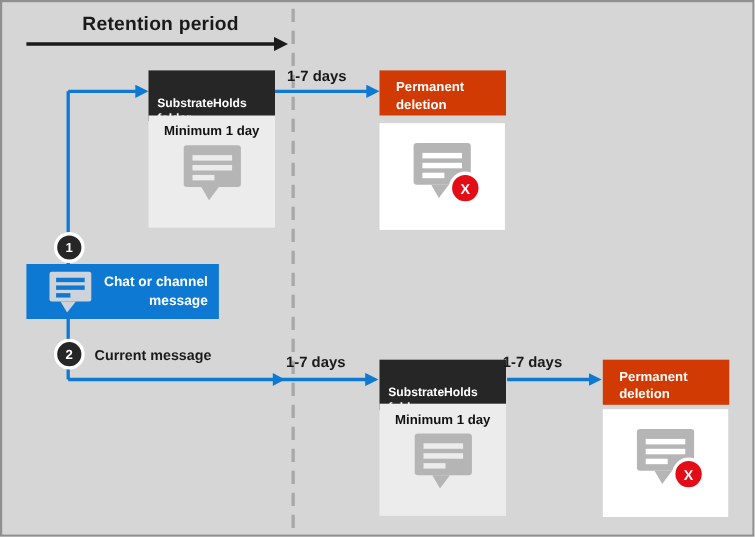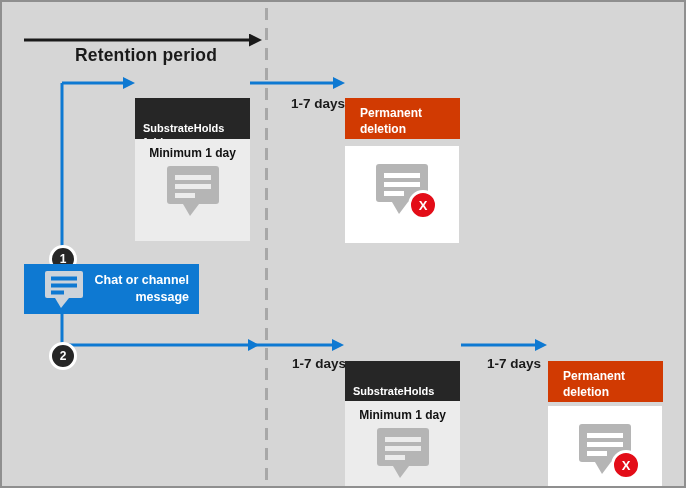--- a/index.html
+++ b/index.html
@@ -19,40 +19,40 @@
   .stage{
     position:relative;
     width:686px;height:488px;
     box-sizing:border-box;
     background:var(--bg);
     border:2px solid #8f8f8f;
     font-family:"Liberation Sans",sans-serif;
     overflow:hidden;
     color:var(--ink);
   }
-  .abs{position:absolute;margin-top:34px;}
+  .abs{position:absolute;}
   .connectors{position:absolute;left:0;top:0;width:686px;height:488px;pointer-events:none;}
   .title{
     left:30px;top:9px;width:228px;
     text-align:center;font-size:17.5px;font-weight:700;letter-spacing:.2px;
   }
   .dark-box{
     background:var(--dark);color:#fff;
     font-size:11px;line-height:1.3;font-weight:600;
     padding:23px 8px;box-sizing:border-box;
   }
   .orange-box{
     background:var(--orange);color:#fff;
     font-size:12px;line-height:1.35;font-weight:600;
     padding:7px 15px;box-sizing:border-box;
   }
   .light-box{background:var(--panel-light);box-sizing:border-box;text-align:center;}
   .white-box{background:var(--panel-white);box-sizing:border-box;}
   .duration{font-size:12px;font-weight:600;color:#111;margin-top:7px;}
-  .flow-label{font-size:13.5px;font-weight:600;text-align:right;white-space:nowrap;}
+  .flow-label{font-size:13.5px;font-weight:600;text-align:left;white-space:nowrap;}
   .step-label{font-size:13px;font-weight:600;white-space:nowrap;}
   .num-circle{
     width:28px;height:28px;border-radius:50%;
     background:var(--dark);border:3px solid #fff;box-sizing:border-box;
     color:#fff;font-size:12px;font-weight:700;
     display:flex;align-items:center;justify-content:center;
   }
   .blue-box{
     background:var(--blue);color:#fff;
     display:flex;align-items:center;box-sizing:border-box;
@@ -124,34 +124,35 @@
         <rect x="10" y="11" width="36" height="5" fill="#ffffff"></rect>
         <rect x="10" y="20" width="36" height="5" fill="#ffffff"></rect>
         <rect x="10" y="29" width="20" height="5" fill="#ffffff"></rect>
       </svg>
       <span class="x-badge">X</span>
     </span>
   </div>
 
   <div class="abs num-circle" style="left:47px;top:209px;">1</div>
 
-  <div class="abs blue-box" style="left:22px;top:228px;width:175px;height:50px;">
+  <div class="abs blue-box" style="left:22px;top:238px;width:175px;height:50px;">
     <span style="margin-left:20px;display:block;line-height:0;">
       <svg width="40" height="38" viewBox="0 0 40 38" xmlns="http://www.w3.org/2000/svg">
         <rect x="1" y="1" width="38" height="27" rx="2" fill="#ccd3da"></rect>
         <polygon points="11,28 25,28 17,38" fill="#ccd3da"></polygon>
         <rect x="7" y="6.5" width="26" height="4" fill="#0e79d2"></rect>
         <rect x="7" y="13.5" width="26" height="4" fill="#0e79d2"></rect>
         <rect x="7" y="20.5" width="13" height="4" fill="#0e79d2"></rect>
       </svg>
     </span>
     <span class="txt">Chat or channel message</span>
   </div>
 
   <div class="abs num-circle" style="left:47px;top:306px;">2</div>
+  <div class="abs step-label" style="left:84px;top:313px;">Current message</div>
 
   <div class="abs flow-label" style="left:258px;top:320px;width:86px;">1-7 days</div>
 
   <div class="abs dark-box" style="left:343px;top:325px;width:115px;height:37px;">SubstrateHolds folder</div>
 
   <div class="abs light-box" style="left:343px;top:365px;width:115px;height:102px;">
     <div class="duration">Minimum 1 day</div>
     <span class="icon-wrap">
       <svg width="56" height="54" viewBox="0 0 56 54" xmlns="http://www.w3.org/2000/svg">
         <rect x="2" y="2" width="52" height="38" rx="3" fill="#b5b5b5"></rect>

